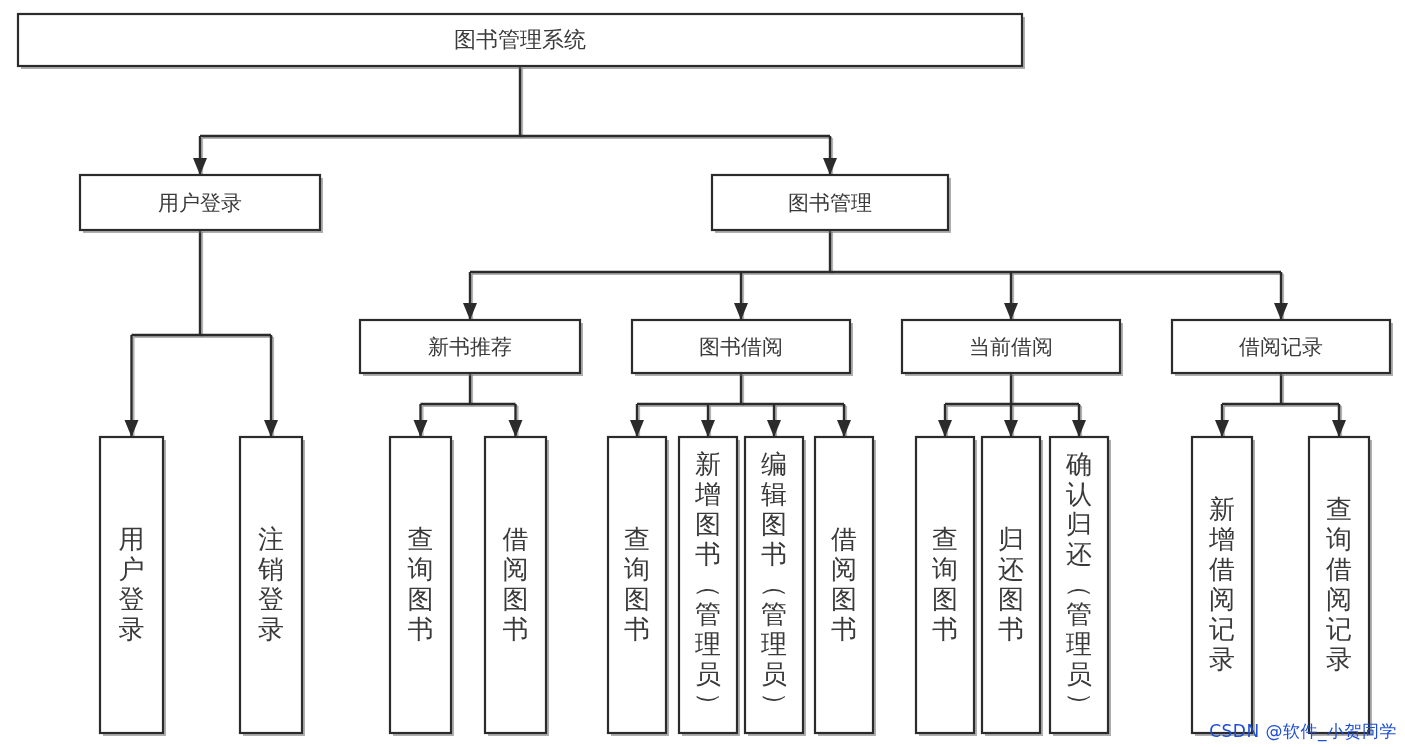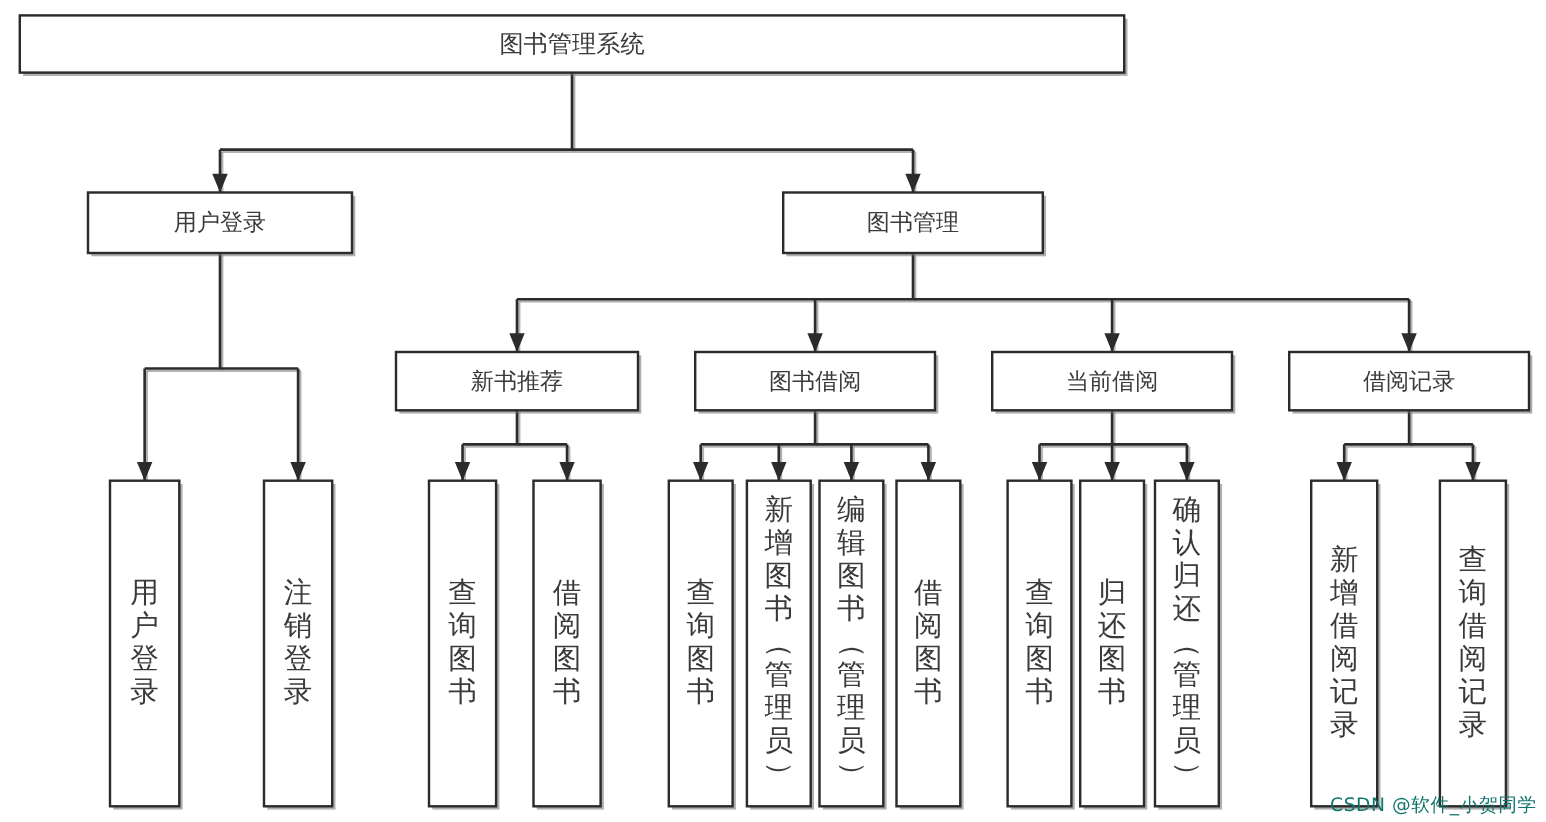--- a/index.html
+++ b/index.html
@@ -68,21 +68,21 @@
     font-size: 26px;
     text-anchor: middle;
     dominant-baseline: middle;
   }
   .watermark {
     position: absolute;
     right: 8px;
     bottom: 4px;
     font-family: "DejaVu Sans", "Liberation Sans", sans-serif;
     font-size: 17px;
-    color: #0f766e;
+    color: #1d4ed8;
     letter-spacing: 0.5px;
     white-space: nowrap;
     user-select: none;
   }
 </style>
 </head>
 <body>
 
 <div id="diagram-root">
   <svg id="tree-svg" viewBox="0 0 1405 747" xmlns="http://www.w3.org/2000/svg">

